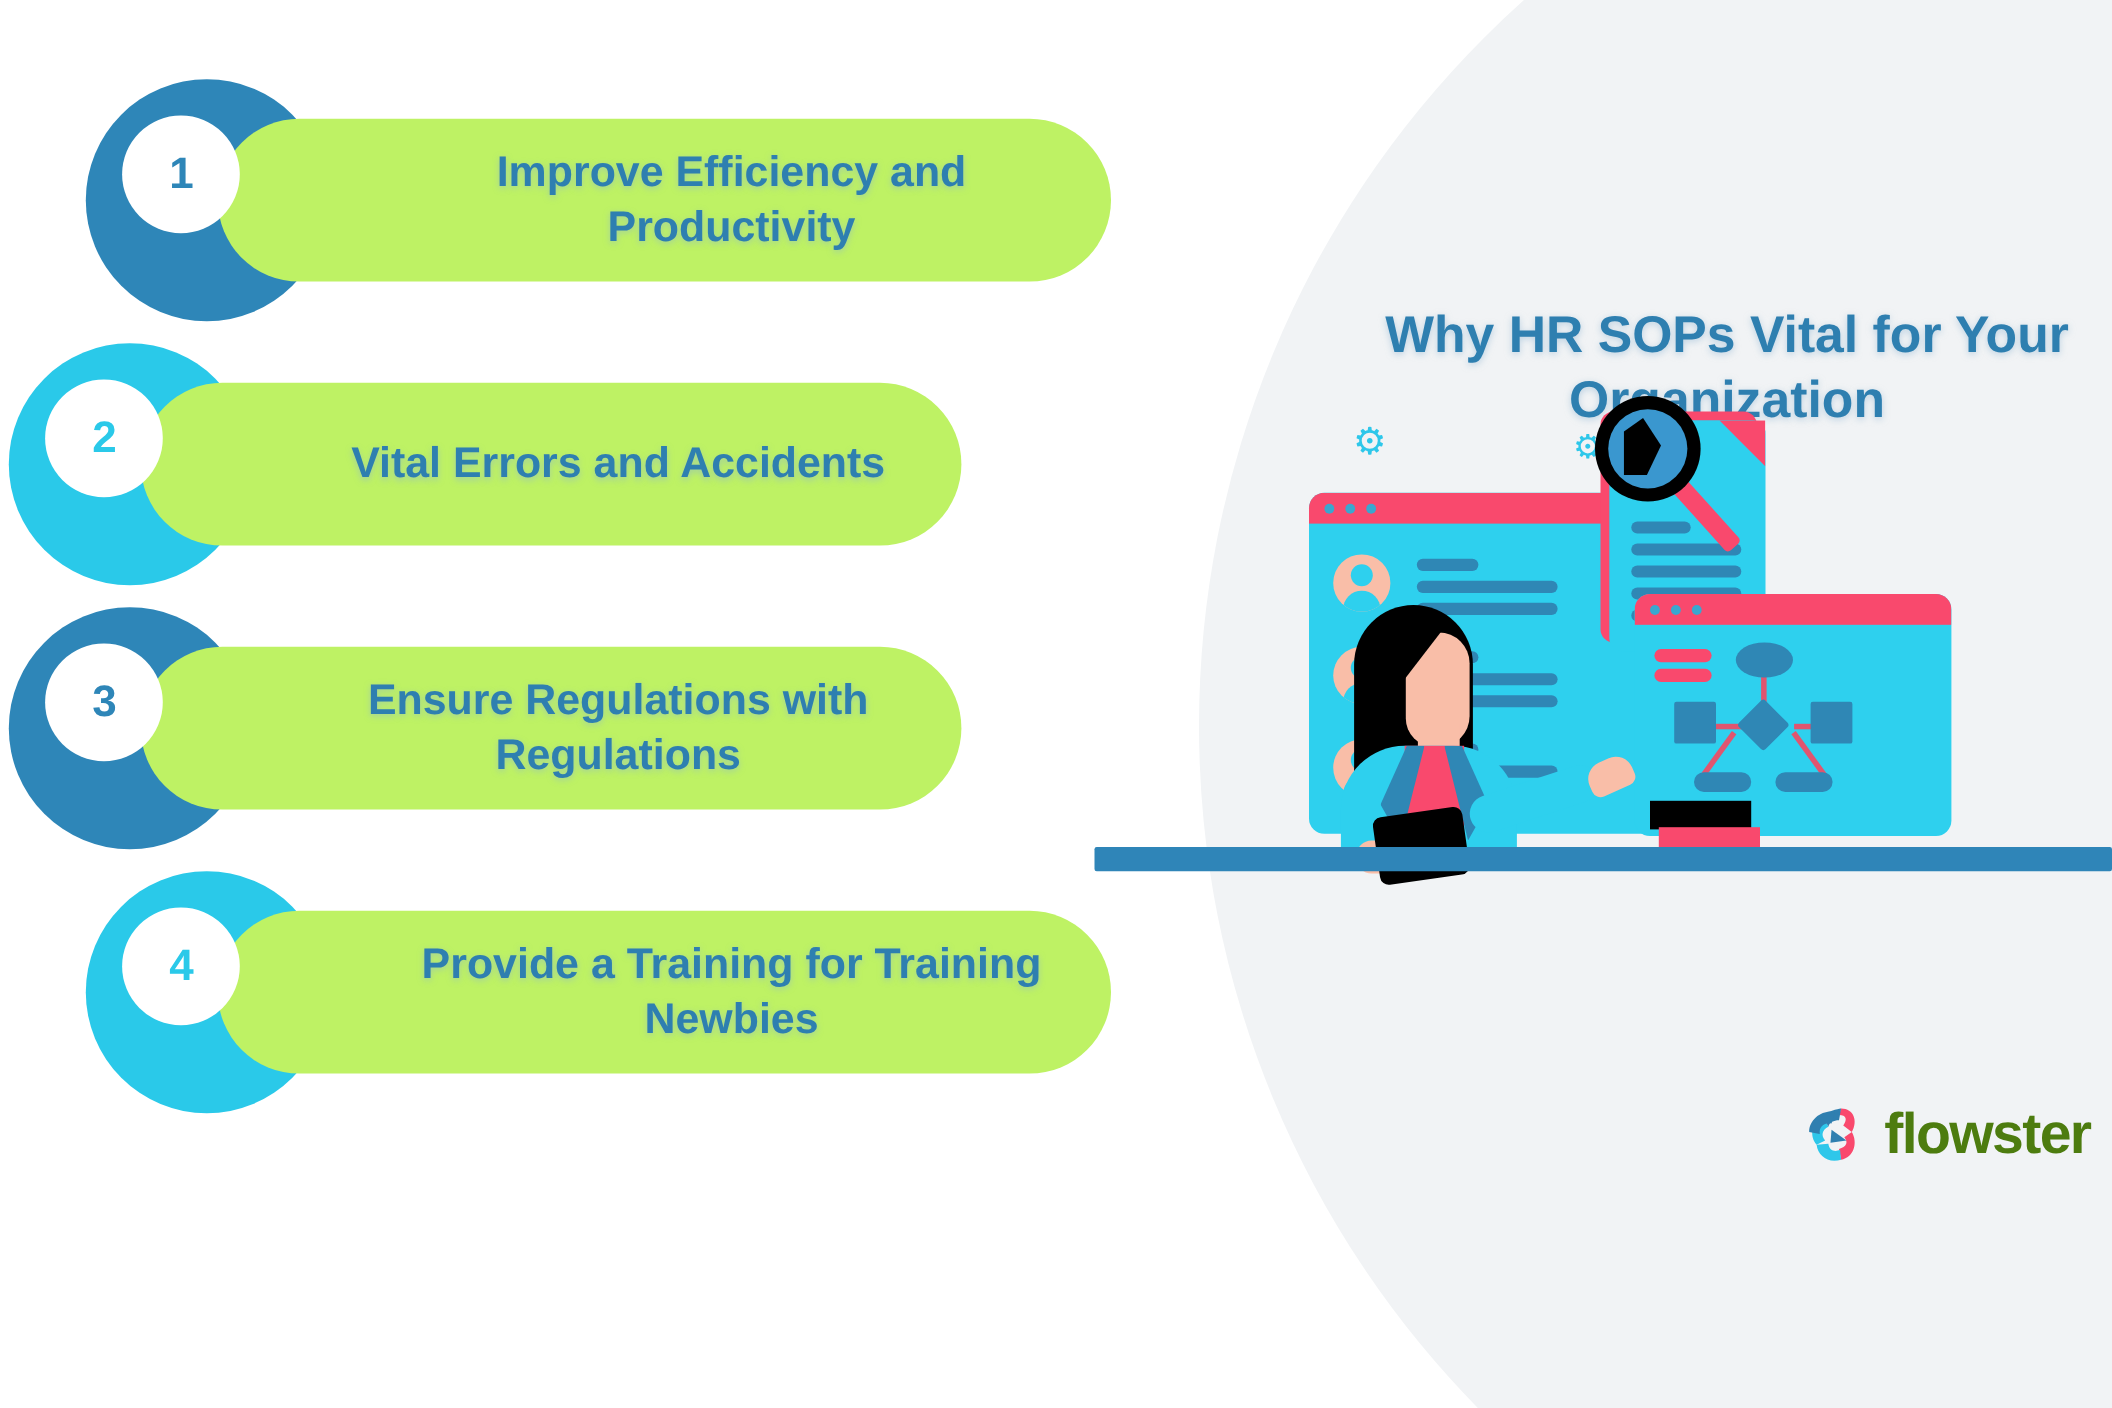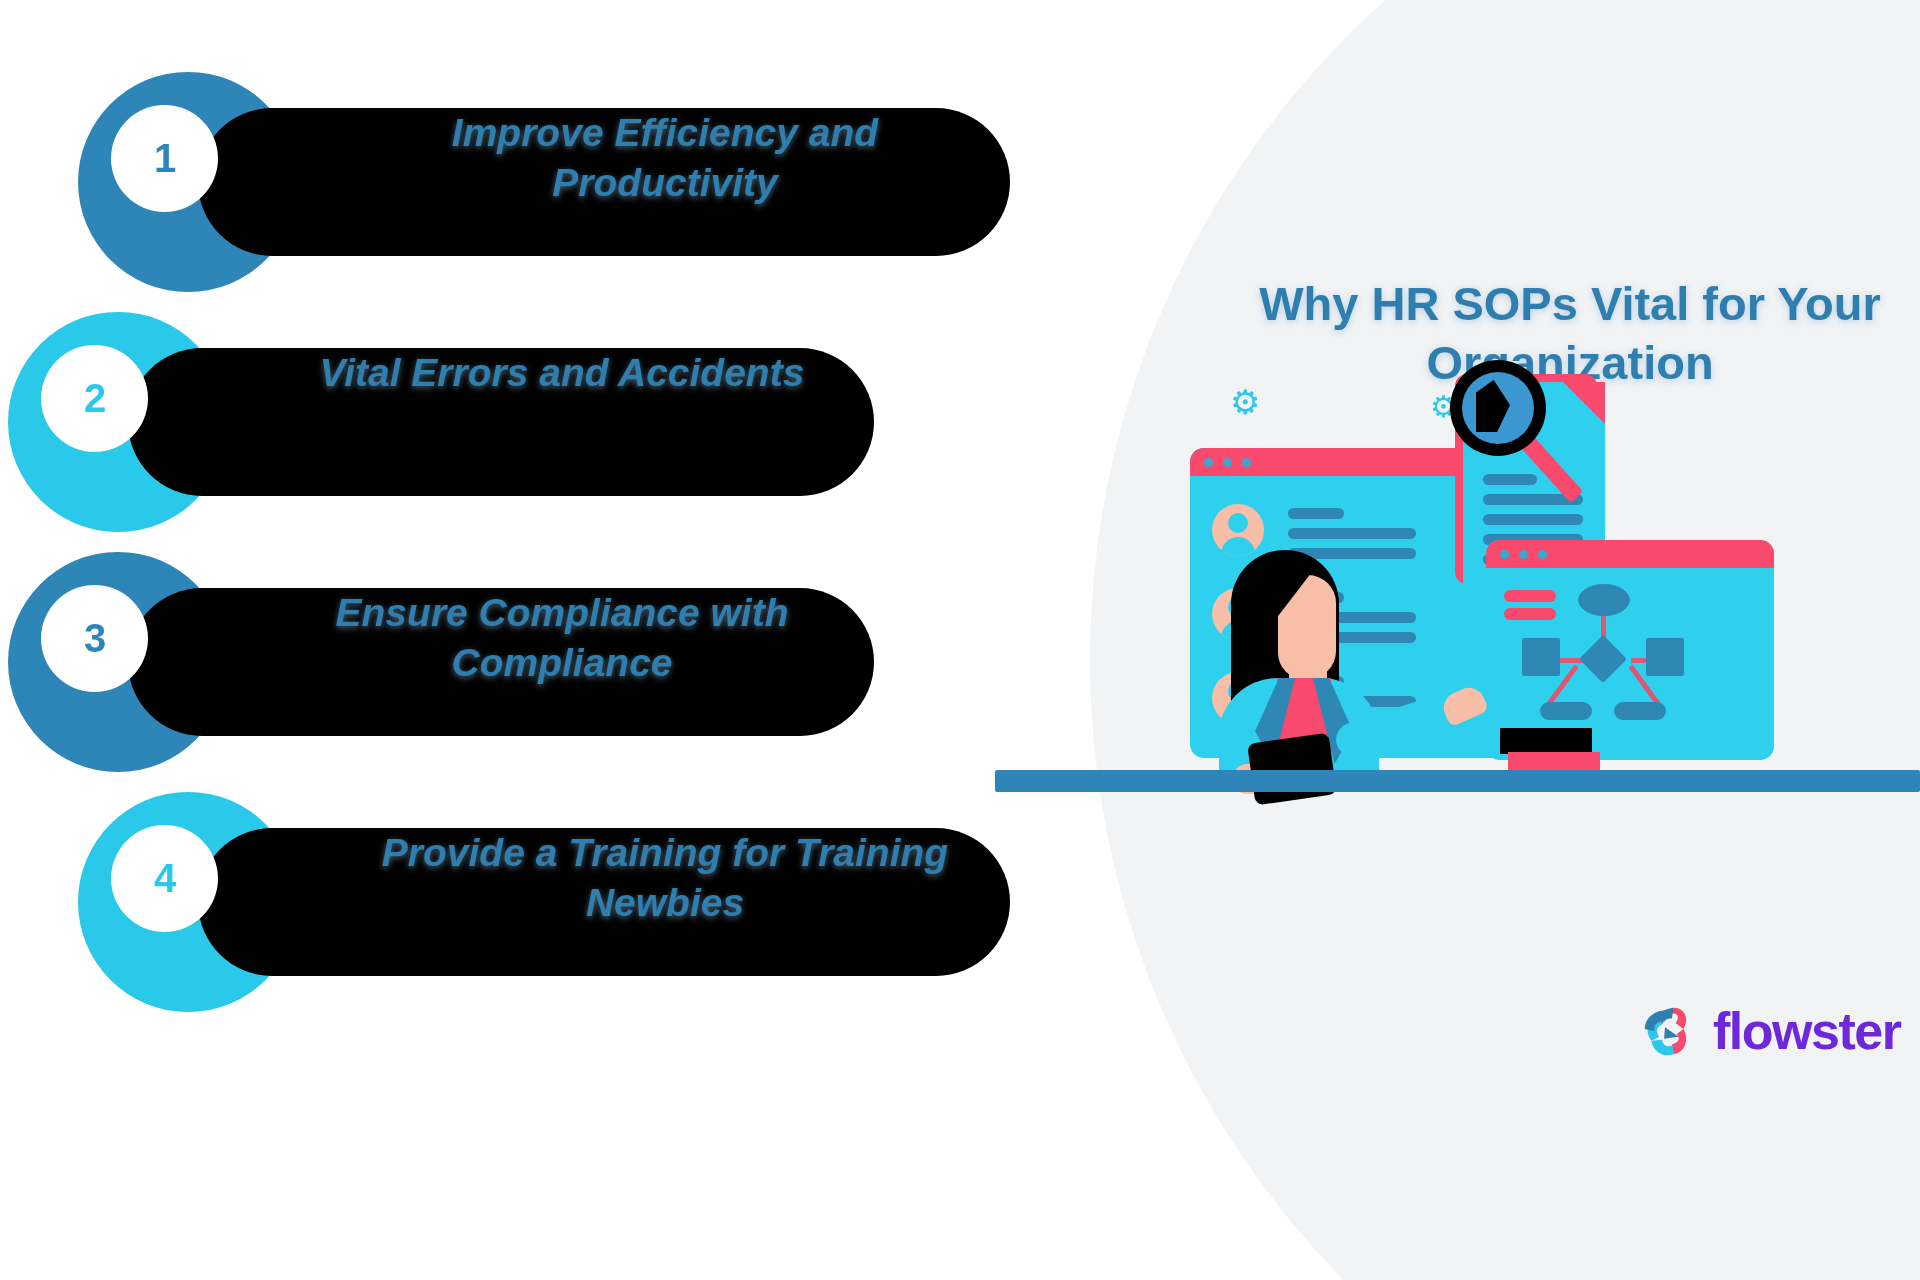--- a/index.html
+++ b/index.html
@@ -25,22 +25,22 @@
   .step{ position:absolute; height:220px; }
   .step-ring{
     position:absolute; top:0; left:0;
     width:220px; height:220px; border-radius:50%;
   }
   .step-pill{
     position:absolute;
     left:120px; top:36px;
     height:148px;
     border-radius:74px;
-    background:#000000;
-    display:flex; font-style:italic;
+    background:#bef264;
+    display:flex; align-items:center;
   }
   .step-badge{
     position:absolute; left:33px; top:33px;
     width:107px; height:107px; border-radius:50%;
     background:#ffffff;
     display:flex; align-items:center; justify-content:center;
     font-size:40px; font-weight:700;
     letter-spacing:-1px;
   }
   .step-text{
@@ -242,21 +242,21 @@
     position:absolute; left:318px; top:322px;
     width:92px; height:36px; background:#f9496d;
   }
 
   
   .logo{
     position:absolute; left:1635px; top:1000px;
     display:flex; align-items:center; gap:16px;
   }
   .logo-text{
-    font-size:52px; font-weight:700; color:#6d28d9;
+    font-size:52px; font-weight:700; color:#4d7c0f;
     letter-spacing:-1.5px;
   }
 </style>
 </head>
 <body>
 
 <div class="canvas">
 
   <div class="hero-bg"></div>
 
@@ -274,21 +274,21 @@
       <div class="step-ring ring-light"></div>
       <div class="step-pill">
         <div class="step-text">Vital Errors and Accidents</div>
       </div>
       <div class="step-badge num-light">2</div>
     </div>
 
     <div class="step s3">
       <div class="step-ring ring-dark"></div>
       <div class="step-pill">
-        <div class="step-text">Ensure Compliance with Compliance</div>
+        <div class="step-text">Ensure Regulations with Regulations</div>
       </div>
       <div class="step-badge num-dark">3</div>
     </div>
 
     <div class="step s4">
       <div class="step-ring ring-light"></div>
       <div class="step-pill">
         <div class="step-text">Provide a Training for Training Newbies</div>
       </div>
       <div class="step-badge num-light">4</div>

